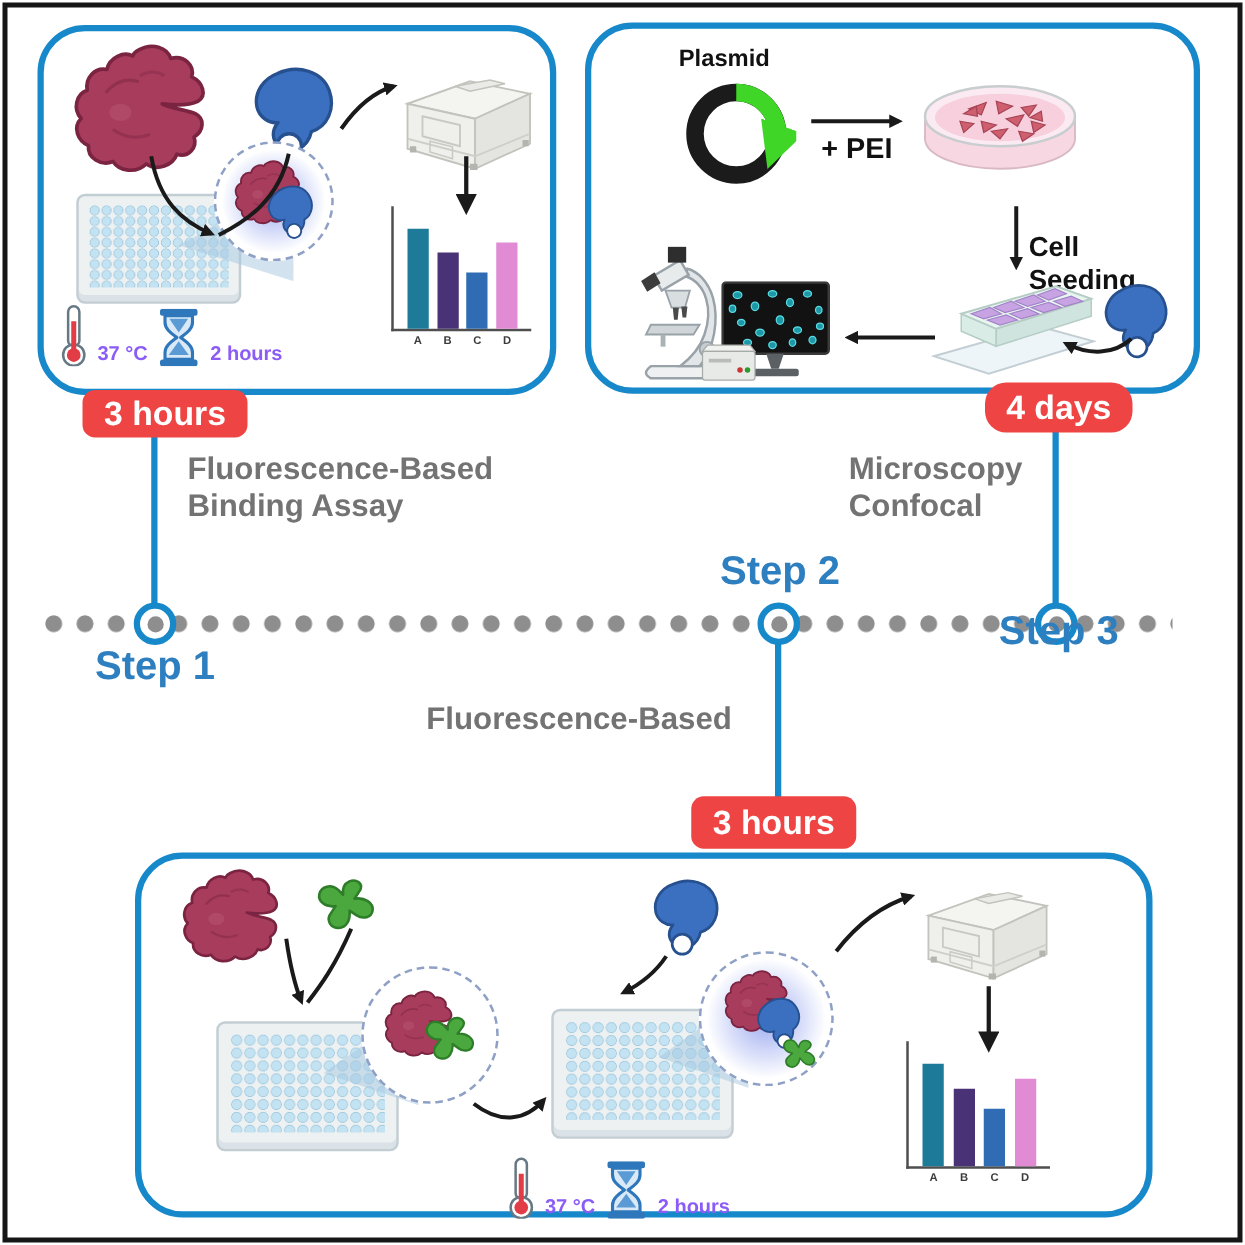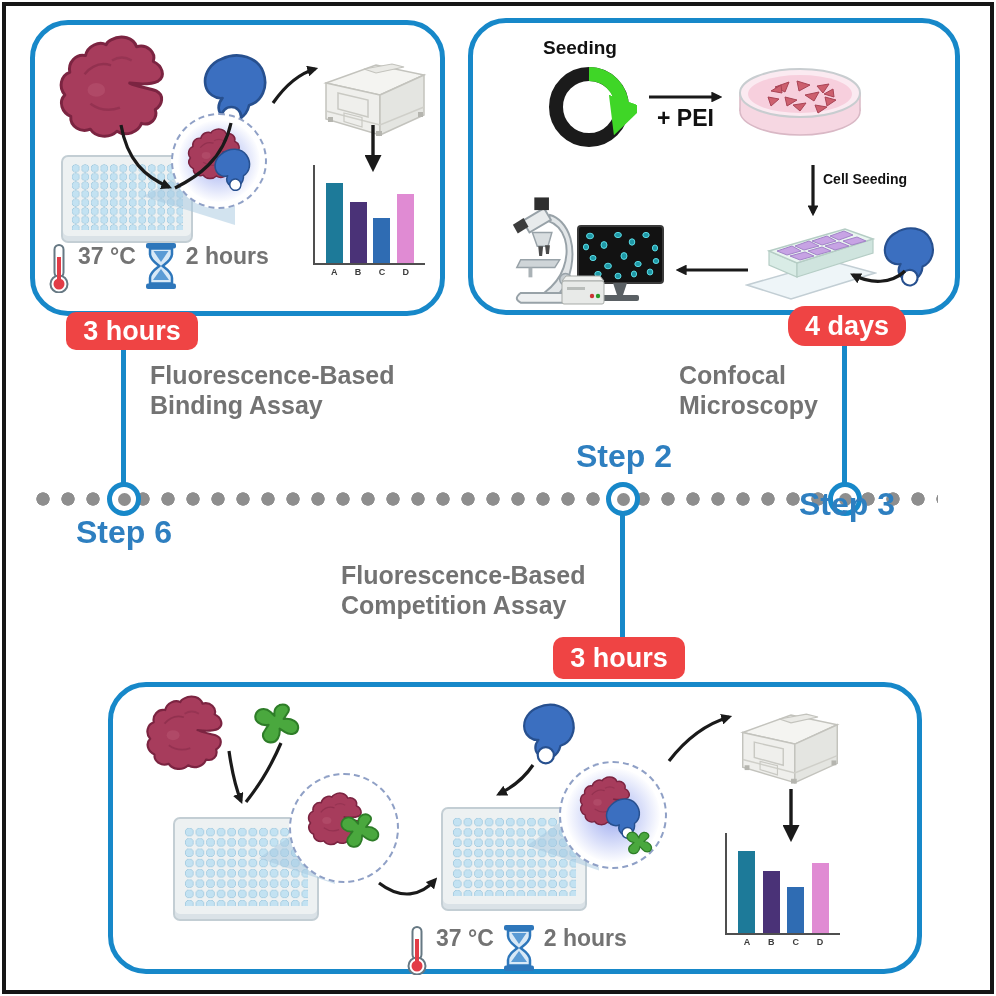--- a/index.html
+++ b/index.html
@@ -23,21 +23,21 @@
              box-shadow:inset 0 -5px 0 rgba(150,175,190,.22);box-sizing:border-box;}
   .wells{position:absolute;background-repeat:repeat;}
   .plate-sm .wells{inset:7px 8px 11px 8px;background-size:9.5px 8.6px;
       background-image:radial-gradient(circle at 4.7px 4.3px,#c3e2f2 3.1px,#9cc6dc 3.7px,rgba(0,0,0,0) 4.2px);}
   .plate-lg .wells{inset:8px 9px 13px 9px;background-size:10.6px 10.3px;
       background-image:radial-gradient(circle at 5.3px 5.1px,#c3e2f2 3.5px,#9cc6dc 4.1px,rgba(0,0,0,0) 4.6px);}
   .beam{position:absolute;background:rgba(165,200,224,.5);}
   .zoom-circle{position:absolute;border:2.5px dashed #8fa0c6;border-radius:50%;background:#fff;box-sizing:border-box;}
   .zoom-circle.glow::before{content:"";position:absolute;inset:5%;border-radius:50%;
       background:radial-gradient(circle,rgba(96,118,230,.55) 8%,rgba(120,140,235,.28) 45%,rgba(255,255,255,0) 72%);}
-  .conditions{position:absolute;display:flex;align-items:flex-start;gap:7px;font-weight:bold;font-size:23px;color:#737373;}
+  .conditions{position:absolute;display:flex;align-items:flex-end;gap:7px;font-weight:bold;font-size:16px;color:#8b5cf6;}
   .chart{position:absolute;}
   .chart-plot{width:100%;height:100%;border-left:2.5px solid #4f4f4f;border-bottom:2.5px solid #4f4f4f;
       display:flex;align-items:flex-end;justify-content:space-evenly;padding:0 4px;box-sizing:border-box;}
   .bar{width:17px;position:relative;}
   .bar-label{position:absolute;top:100%;margin-top:4px;left:50%;transform:translateX(-50%);
       font-size:9px;font-weight:bold;color:#3c3c3c;}
   .small-label{position:absolute;font-weight:bold;color:#111;}
   svg{display:block;}
 </style>
 </head>
@@ -149,21 +149,21 @@
           </marker>
       </defs>
       <path d="M86,100 C92,135 110,152 134,162" fill="none" stroke="#1a1a1a" stroke-width="3.2" marker-end="url(#mh1)"></path>
       <path d="M196,98 C188,135 162,152 140,163" fill="none" stroke="#1a1a1a" stroke-width="3.2"></path>
       <path d="M238,78 C252,58 266,48 280,44" fill="none" stroke="#1a1a1a" stroke-width="3.2" marker-end="url(#mh1)"></path>
       <path d="M338,100 L338,142" fill="none" stroke="#1a1a1a" stroke-width="3.4" marker-end="url(#mh1b)"></path>
     </svg>
   </div>
 
   <div class="panel" style="left:468px;top:18px;width:492px;height:297px;">
-    <div class="small-label" style="left:70px;top:14px;font-size:19px;">Seeding</div>
+    <div class="small-label" style="left:70px;top:14px;font-size:19px;">Plasmid</div>
     <svg class="abs" style="left:68px;top:34px;" width="96" height="96" viewBox="0 0 96 96">
       <defs>
           <marker id="gArr" viewBox="0 0 10 10" refX="5" refY="5" markerWidth="2.6" markerHeight="2.6" orient="auto">
             <path d="M0,0 L10,5 L0,10 Z" fill="#3fd627"></path>
           </marker>
         </defs>
       <circle cx="48" cy="50" r="33" fill="none" stroke="#1b1b1b" stroke-width="14"></circle>
       <path d="M48,17 A33,33 0 0 1 79,61" fill="none" stroke="#3fd627" stroke-width="14" marker-end="url(#gArr)"></path>
     </svg>
     <div class="small-label" style="left:184px;top:82px;font-size:23px;">+ PEI</div>
@@ -183,21 +183,21 @@
           <path d="M70,42 l14,-3 l-5,9 z"></path>
           <path d="M90,44 l11,3 l-9,6 z"></path>
         <path d="M33,44 l11,2 l-8,7 z"></path>
           <path d="M58,52 l13,-2 l-6,8 z"></path>
           <path d="M80,52 l12,2 l-9,6 z"></path>
         <path d="M46,32 l-10,6 l11,2 z"></path>
           <path d="M98,36 l-9,5 l10,3 z"></path>
       </g>
     </svg>
 
-    <div class="small-label" style="left:350px;top:148px;font-size:14px;">Cell Seeding</div>
+    <div class="small-label" style="left:350px;top:162px;font-size:22px;">Cell Seeding</div>
 
     <svg class="abs" style="left:272px;top:192px;" width="132" height="92" viewBox="0 0 132 92">
       <polygon points="2,70 86,46 130,58 46,84" fill="rgba(236,244,247,.9)" stroke="#c2ced4" stroke-width="1.5"></polygon>
       <polygon points="24,36 52,48 52,62 24,50" fill="#d9ece6" stroke="#b5cdc5" stroke-width="1.2"></polygon>
       <polygon points="52,48 128,24 128,38 52,62" fill="#cfe4de" stroke="#b5cdc5" stroke-width="1.2"></polygon>
       <polygon points="24,36 100,14 128,24 52,48" fill="#e9f5f0" stroke="#b5cdc5" stroke-width="1.5"></polygon>
       <g fill="#c7a3e4" stroke="#a283c8" stroke-width="1">
         <polygon points="32,36 47,31 56,36 42,40"></polygon>
         <polygon points="50,31 64,26 74,31 59,35"></polygon>
         <polygon points="67,26 82,21 91,26 77,30"></polygon>
@@ -383,29 +383,28 @@
   <div class="ring" style="left:107px;top:482px;">
       <div class="ring-dot"></div>
     </div>
   <div class="ring" style="left:606px;top:482px;">
       <div class="ring-dot"></div>
     </div>
   <div class="ring" style="left:828px;top:482px;">
       <div class="ring-dot"></div>
     </div>
 
-  <div class="step-label" style="left:76px;top:514px;">Step 6</div>
+  <div class="step-label" style="left:76px;top:514px;">Step 1</div>
   <div class="step-label" style="left:576px;top:438px;">Step 2</div>
   <div class="step-label" style="left:799px;top:486px;text-align:right;">Step 3</div>
 
   <div class="assay-title" style="left:150px;top:360px;">
     <div>Fluorescence-Based</div>
     <div>Binding Assay</div>
   </div>
   <div class="assay-title" style="left:679px;top:360px;">
+    <div>Microscopy</div>
     <div>Confocal</div>
-    <div>Microscopy</div>
   </div>
   <div class="assay-title" style="left:341px;top:560px;">
     <div>Fluorescence-Based</div>
-    <div>Competition Assay</div>
   </div>
 </div>
 
 </body></html>

